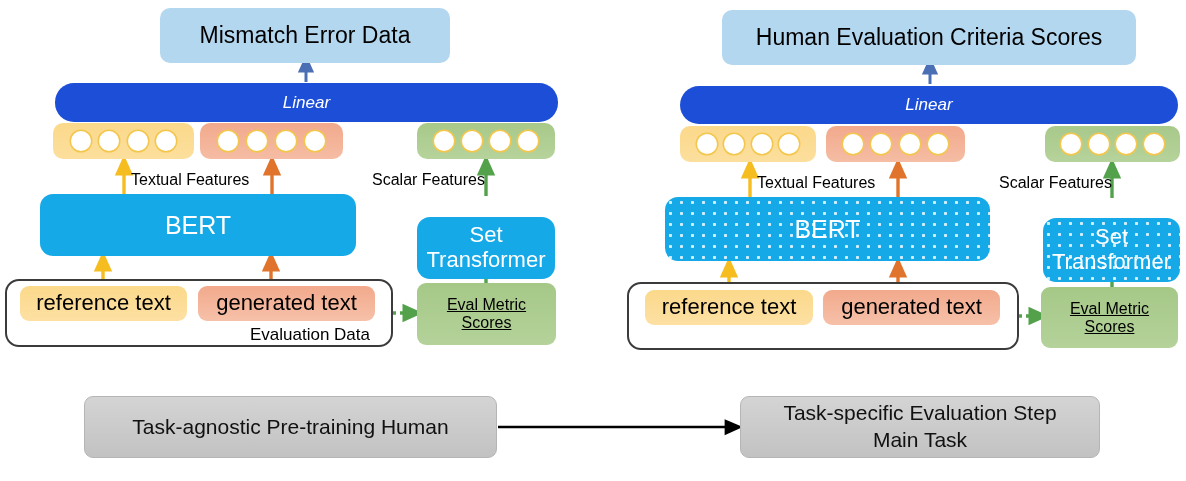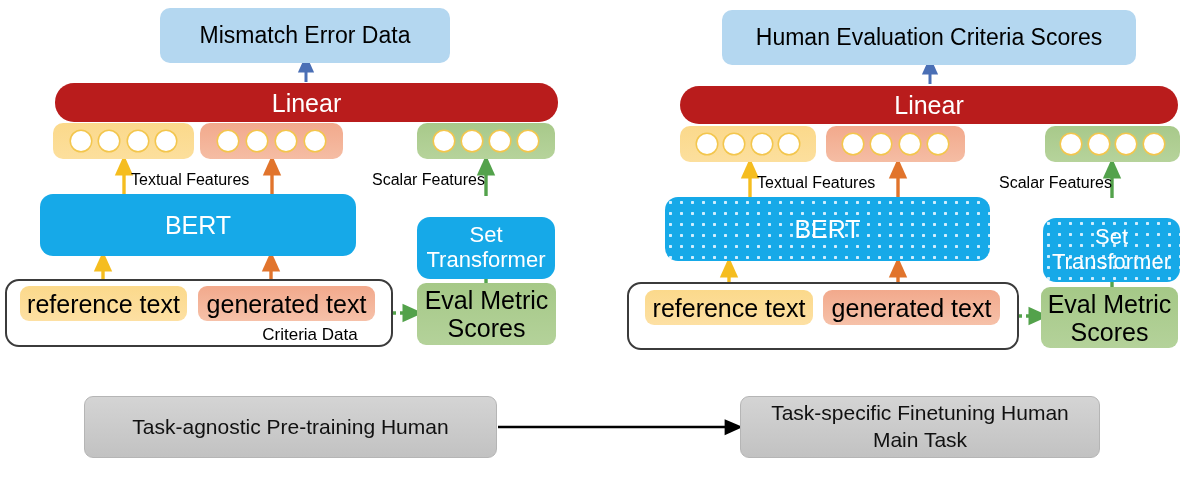--- a/index.html
+++ b/index.html
@@ -10,22 +10,22 @@
 
   .box{position:absolute;box-sizing:border-box;display:flex;
        align-items:center;justify-content:center;text-align:center;
        line-height:1.12;}
 
   
   .outbox{background:#b4d7f0;border-radius:10px;color:#000;
           font-size:23px;}
 
   
-  .linear{background:#b91c1c;border-radius:19px;color:#ffffff;
-          font-size:25px;}
+  .linear{background:#1d4ed8;border-radius:19px;color:#ffffff;
+          font-size:17px;font-style:italic;}
 
   
   .tokens{border-radius:10px;display:flex;align-items:center;
           justify-content:space-evenly;padding:0 9px;box-sizing:border-box;}
   .tokens.yellow{background:linear-gradient(180deg,#fbd98b,#fcdf9d);}
   .tokens.orange{background:linear-gradient(180deg,#f2a98c,#f5bda4);}
   .tokens.green {background:linear-gradient(180deg,#a8c98a,#b6d39b);}
   .dot{width:20px;height:20px;border-radius:50%;background:#ffffff;
        box-shadow:0 0 0 1.5px #f3c64d;}
 
@@ -36,26 +36,26 @@
      background-color:#16a9e8;
      background-image:radial-gradient(#cfeeff 1.4px, transparent 1.5px);
      background-size:11px 11px;
   }
 
   
   .container{position:absolute;border:2px solid #3b3b3b;border-radius:14px;
              background:#ffffff;box-sizing:border-box;}
   .datalabel{position:absolute;font-size:17px;color:#000;text-align:center;}
 
-  .chip{border-radius:9px;font-size:25px;color:#000;justify-content:center;}
+  .chip{border-radius:9px;font-size:22px;color:#000;justify-content:center;}
   .chip.yellow{background:linear-gradient(180deg,#fbd98b,#fde0a3);}
   .chip.orange{background:linear-gradient(180deg,#f2a98c,#f6c1a9);}
 
   .metric{background:linear-gradient(180deg,#a5c887,#b4d29a);border-radius:9px;
-          font-size:25px;color:#000;}
+          font-size:16px;color:#000;text-decoration:underline;}
 
   
   .alabel{position:absolute;font-size:16px;color:#000;white-space:nowrap;}
 
   
   .step{position:absolute;background:linear-gradient(180deg,#d4d4d4,#c2c2c2);
         border:1px solid #b5b5b5;border-radius:9px;display:flex;
         align-items:center;justify-content:center;text-align:center;
         font-size:21px;color:#111;line-height:1.28;box-sizing:border-box;}
 
@@ -158,21 +158,21 @@
   <div class="container" style="left:5px;top:279px;width:388px;height:68px;"></div>
 
   <div class="box chip yellow" style="left:20px;top:286px;width:167px;height:35px;">
     <span>reference text</span>
   </div>
 
   <div class="box chip orange" style="left:198px;top:286px;width:177px;height:35px;">
     <span>generated text</span>
   </div>
 
-  <div class="datalabel" style="left:235px;top:325px;width:150px;">Criteria Data</div>
+  <div class="datalabel" style="left:235px;top:325px;width:150px;">Evaluation Data</div>
 
   <div class="box metric" style="left:417px;top:283px;width:139px;height:62px;flex-direction:column;">
     <span>Eval Metric</span>
     <span>Scores</span>
   </div>
 
   <div class="box outbox" style="left:722px;top:10px;width:414px;height:55px;">
     <span>Human Evaluation Criteria Scores</span>
   </div>
 
@@ -227,17 +227,17 @@
   <div class="box metric" style="left:1041px;top:287px;width:137px;height:61px;flex-direction:column;">
     <span>Eval Metric</span>
     <span>Scores</span>
   </div>
 
   <div class="step" style="left:84px;top:396px;width:413px;height:62px;flex-direction:column;">
     <span>Task-agnostic Pre-training Human</span>
   </div>
 
   <div class="step" style="left:740px;top:396px;width:360px;height:62px;flex-direction:column;">
-    <span>Task-specific Finetuning Human</span>
+    <span>Task-specific Evaluation Step</span>
     <span>Main Task</span>
   </div>
 
 </div>
 
 </body></html>

